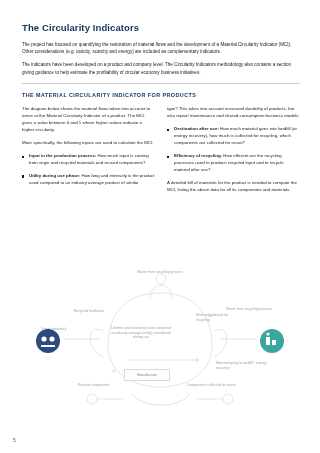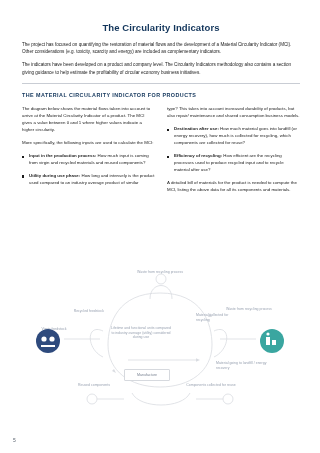--- a/index.html
+++ b/index.html
@@ -19,21 +19,20 @@
     position: absolute;
     left: 22px; top: 22px; right: 20px;
   }
   h1.title {
     font-size: 9.5px;
     line-height: 12px;
     color: #12355b;
     font-weight: bold;
     margin: 0 0 7px 0;
     letter-spacing: 0.1px;
-    text-align: center;
   }
   p.intro {
     font-size: 4.6px;
     line-height: 7.2px;
     color: #1b1b1b;
     margin: 0 0 6px 0;
     text-align: left;
   }
   .rule {
     height: 0.6px;

